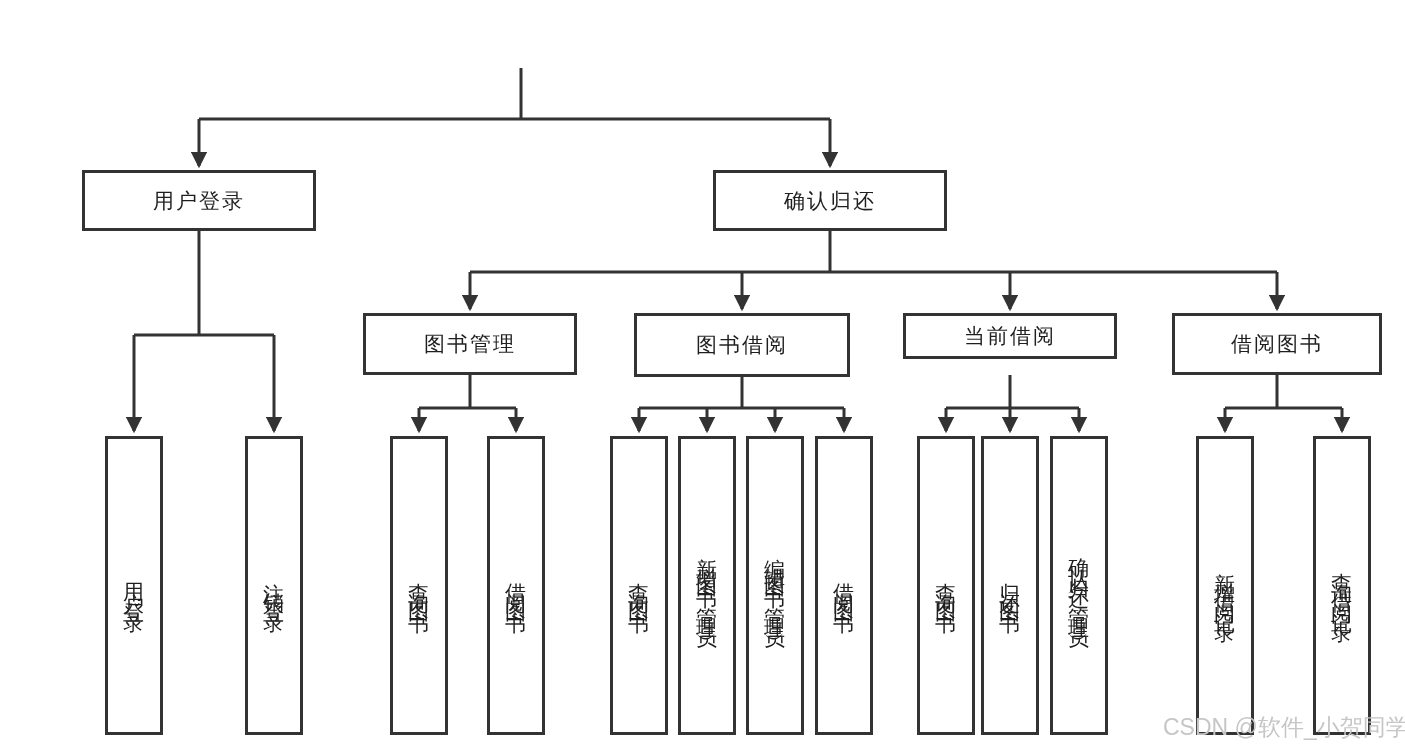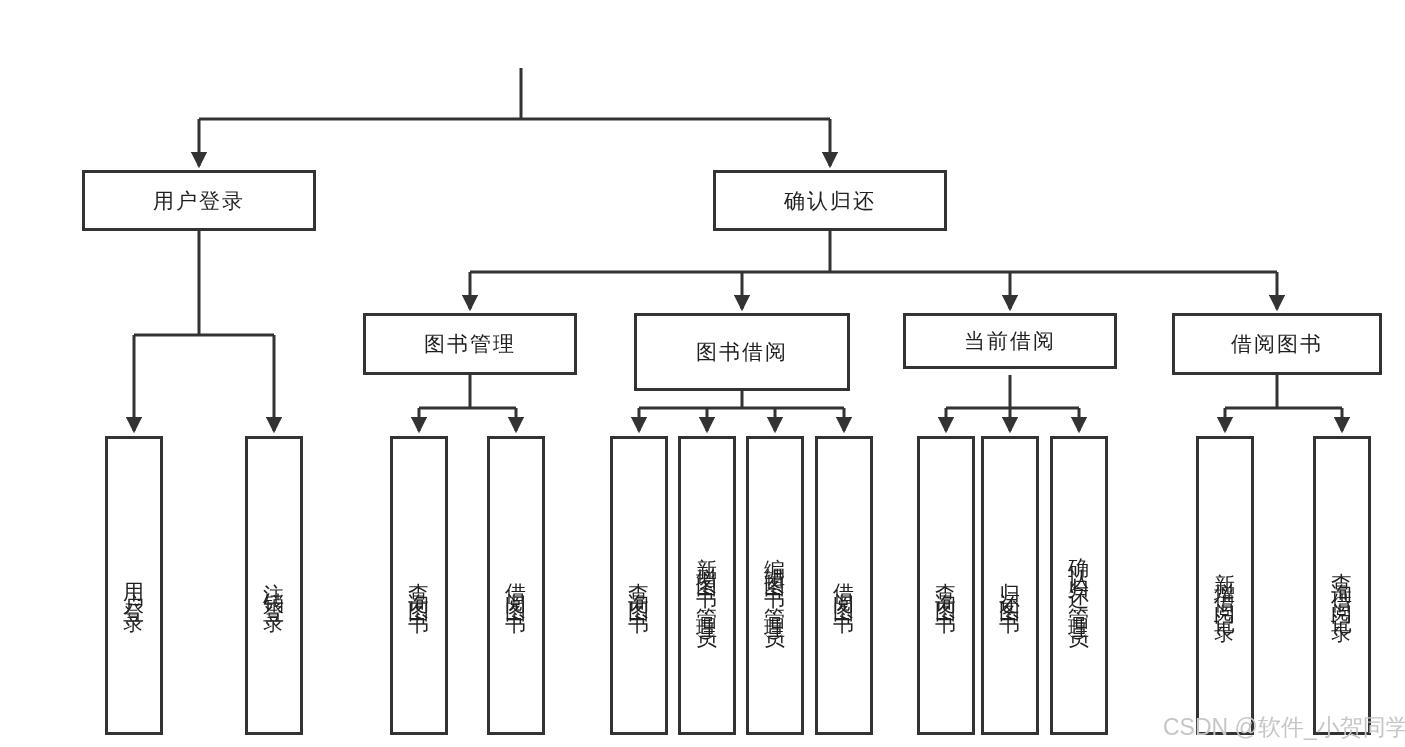--- a/index.html
+++ b/index.html
@@ -116,24 +116,24 @@
   <div class="box h" style="left:82px; top:170px; width:234px; height:61px">
     <span>用户登录</span>
   </div>
   <div class="box h" style="left:713px; top:170px; width:234px; height:61px">
     <span>确认归还</span>
   </div>
 
   <div class="box h" style="left:363px; top:313px; width:214px; height:62px">
     <span>图书管理</span>
   </div>
-  <div class="box h" style="left:634px; top:313px; width:216px; height:78px">
+  <div class="box h" style="left:634px; top:313px; width:216px; height:64px">
     <span>图书借阅</span>
   </div>
-  <div class="box h" style="left:903px; top:313px; width:214px; height:56px">
+  <div class="box h" style="left:903px; top:313px; width:214px; height:46px">
     <span>当前借阅</span>
   </div>
   <div class="box h" style="left:1172px; top:313px; width:210px; height:62px">
     <span>借阅图书</span>
   </div>
 
   <div class="box v" style="left:105px; top:436px; width:58px; height:299px">
     <span>用户登录</span>
   </div>
   <div class="box v" style="left:245px; top:436px; width:58px; height:299px">

